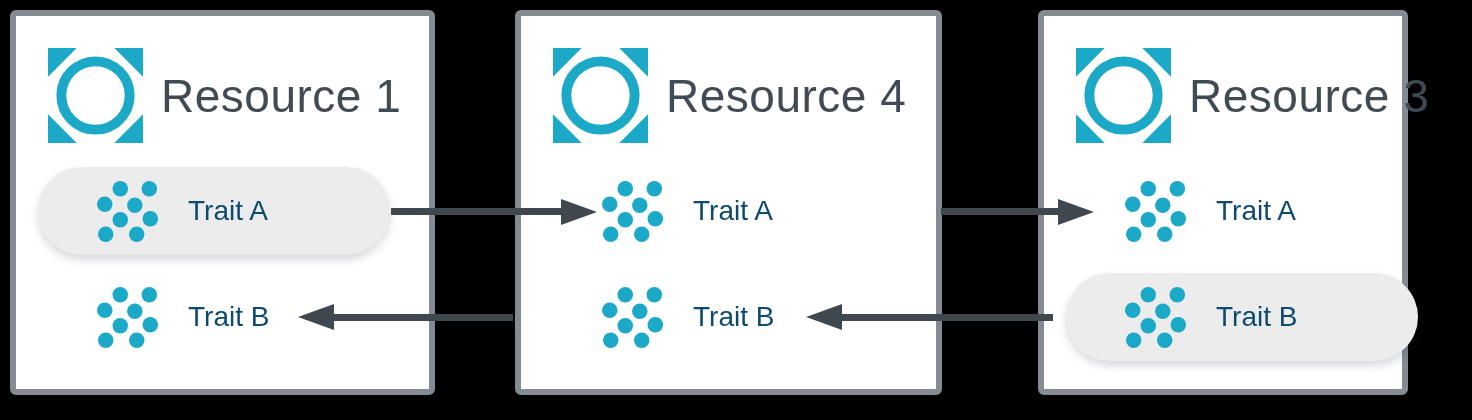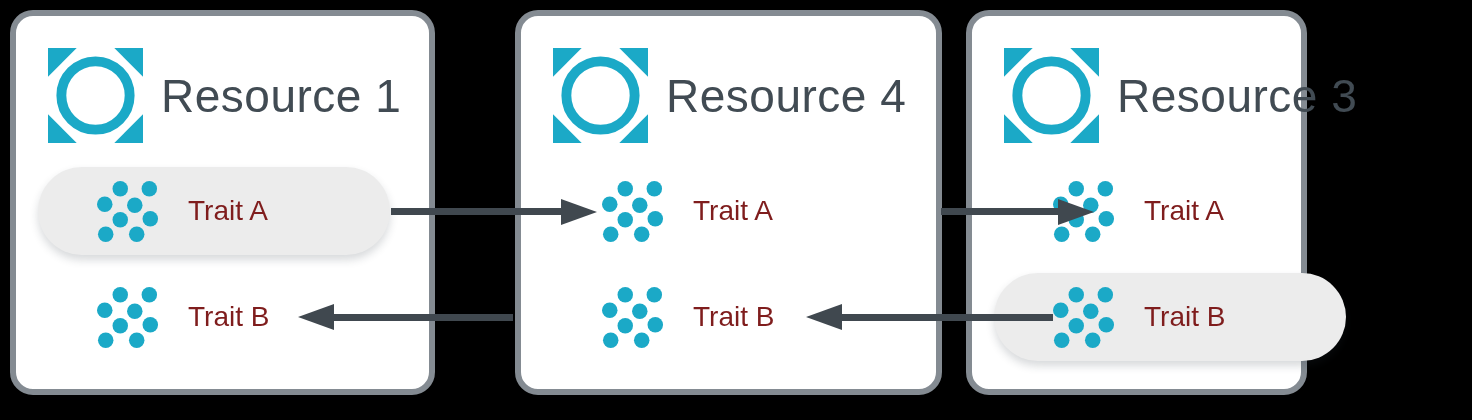--- a/index.html
+++ b/index.html
@@ -16,27 +16,27 @@
     overflow: hidden;
   }
 
   
   .card {
     position: absolute;
     top: 10px;
     height: 385px;
     background: #fff;
     border: 6px solid #848B92;
-    border-radius: 23px;
+    border-radius: 6px;
     box-sizing: border-box;
     z-index: 1;
   }
   .card.c1 { left: 10px;   width: 425px; }
   .card.c2 { left: 515px;  width: 427px; }
-  .card.c3 { left: 966px; width: 341px; }
+  .card.c3 { left: 1038px; width: 370px; }
 
   .card-header {
     position: absolute;
     left: 32px; top: 32px;
     height: 95px;
     display: flex;
     align-items: center;
     gap: 18px;
   }
   .resource-icon { width: 95px; height: 95px; flex: 0 0 auto; }
@@ -61,21 +61,21 @@
   }
   .trait-row.row-a { top: 151px; }
   .trait-row.row-b { top: 257px; }
   .trait-row.highlighted {
     background: #ECECEC;
     box-shadow: 0 5px 9px rgba(40, 50, 60, 0.18);
   }
   .trait-icon { width: 64px; height: 62px; flex: 0 0 auto; }
   .trait-label {
     font-size: 28px;
-    color: #7f1d1d;
+    color: #0c4a6e;
     white-space: nowrap;
     text-align: center;
   }
 
   .teal { fill: #1BA9C7; }
   .teal-stroke { fill: none; stroke: #1BA9C7; stroke-width: 10px; }
 
   
   .arrow { position: absolute; z-index: 5; }
   .arrow .shaft {

